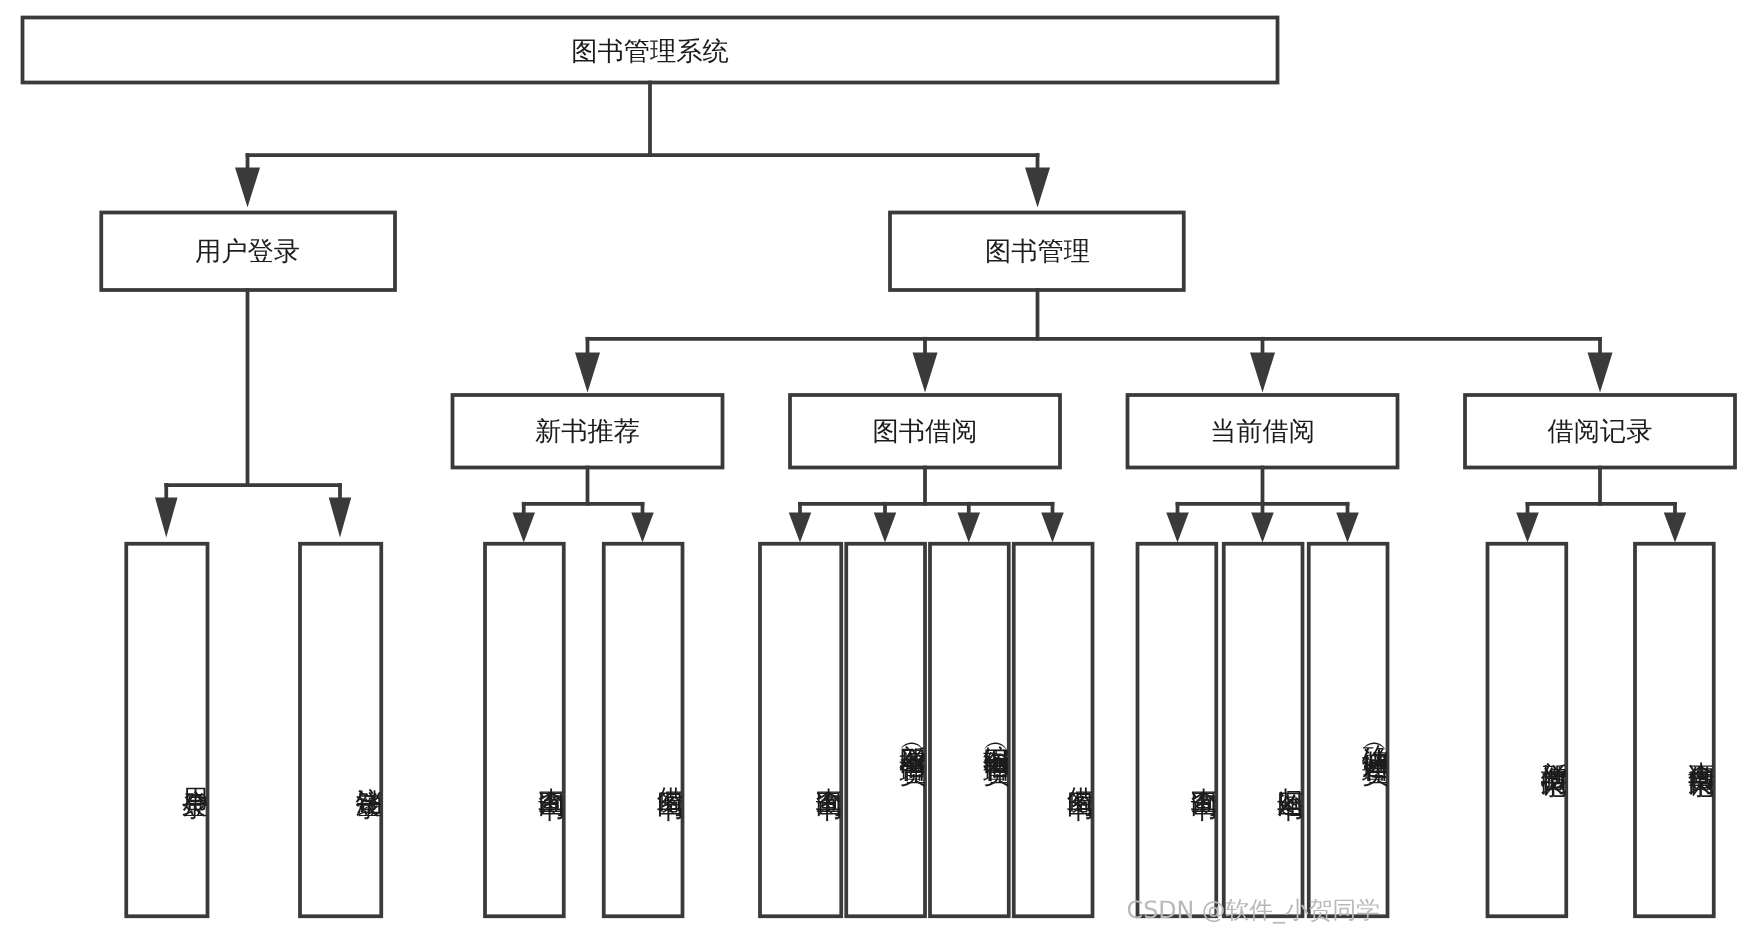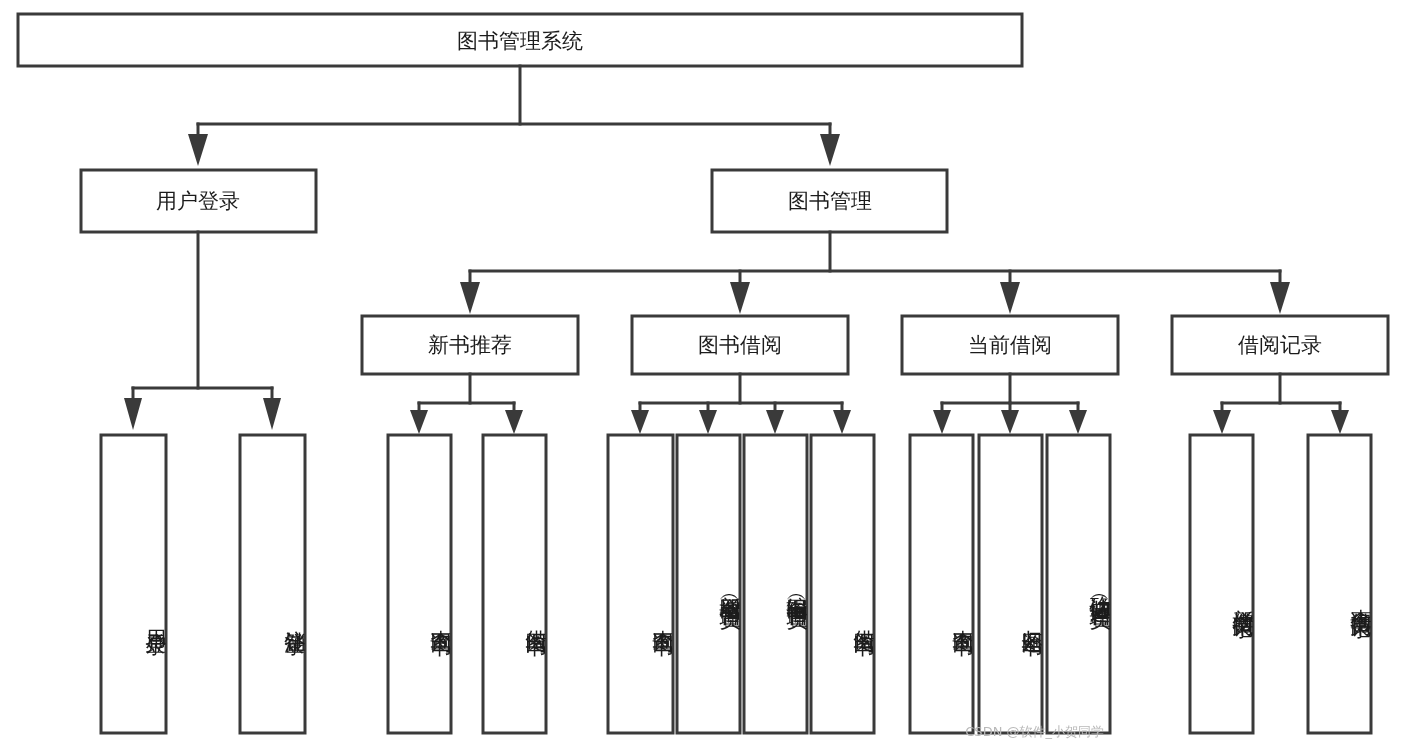--- a/index.html
+++ b/index.html
@@ -63,21 +63,21 @@
     justify-content: center;
     white-space: nowrap;
     overflow: hidden;
     pointer-events: none;
   }
   .watermark {
     position: absolute;
     right: 8px;
     bottom: 6px;
     font-family: "DejaVu Sans", "Liberation Sans", sans-serif;
-    font-size: 13px;
+    font-size: 19px;
     color: #b9b9b9;
     white-space: nowrap;
   }
 </style>
 </head>
 <body>
 
 <div id="diagram-root">
 
   <svg id="tree-svg" viewBox="0 0 1405 747">

